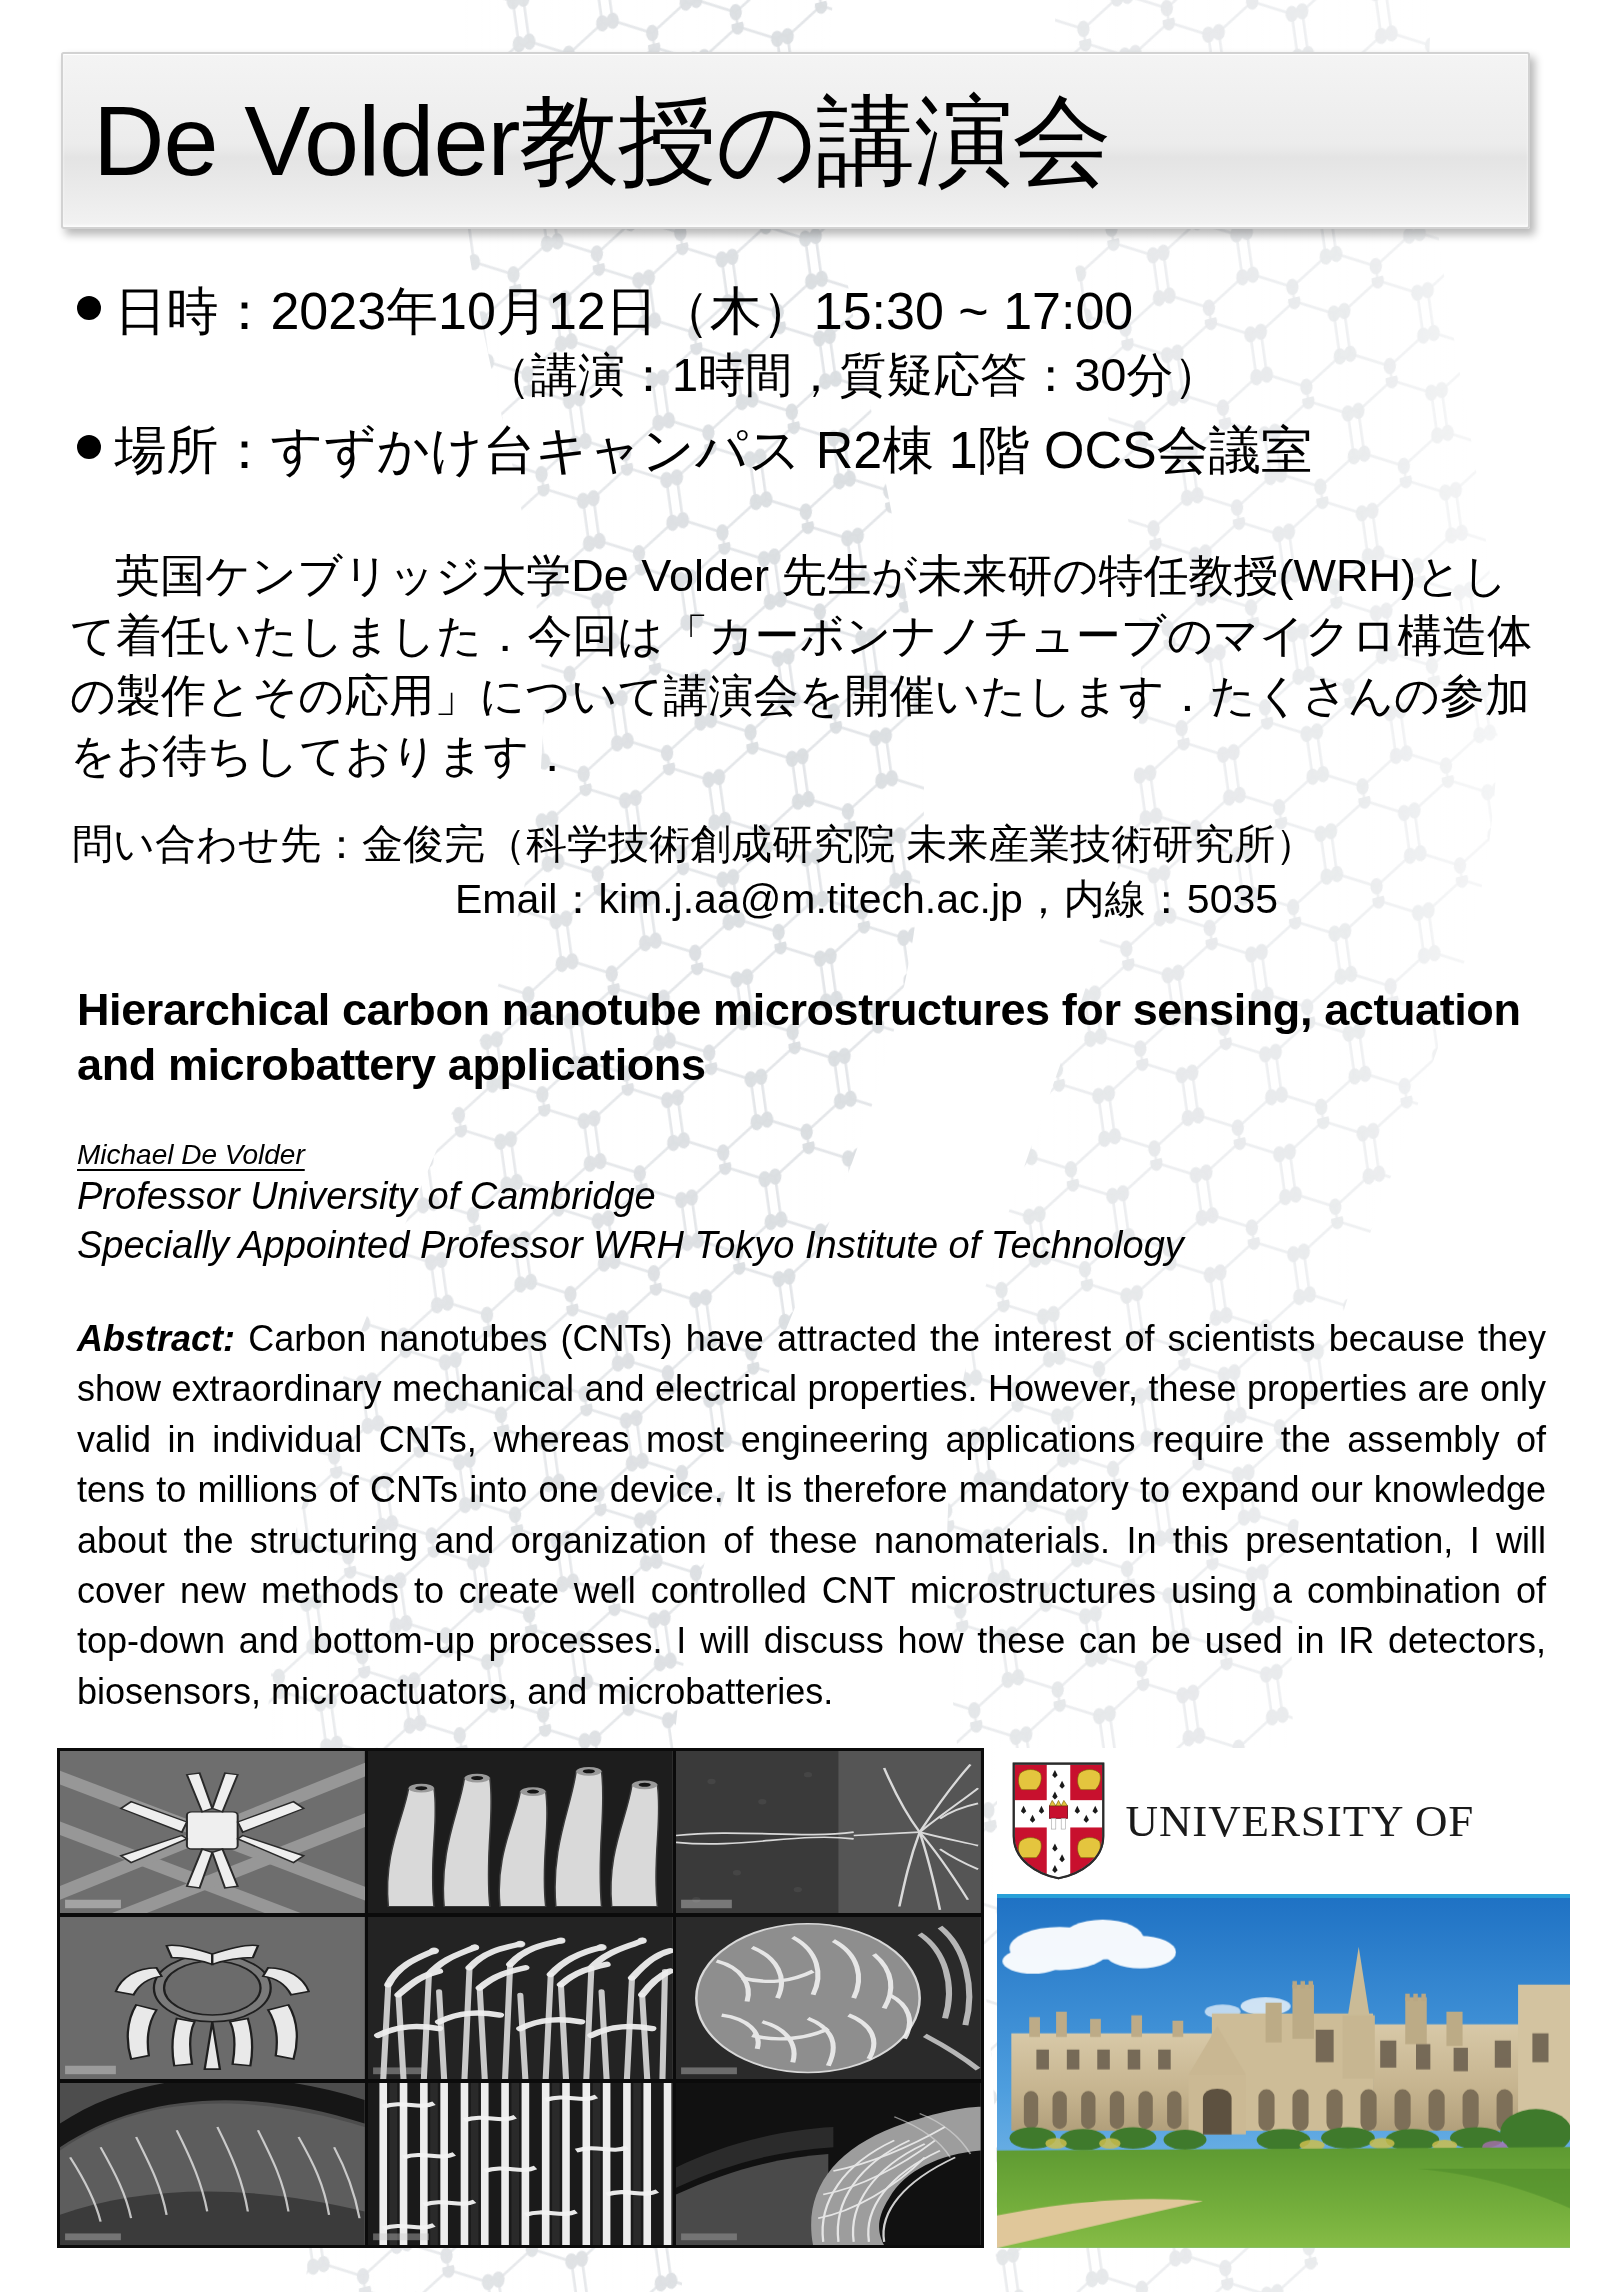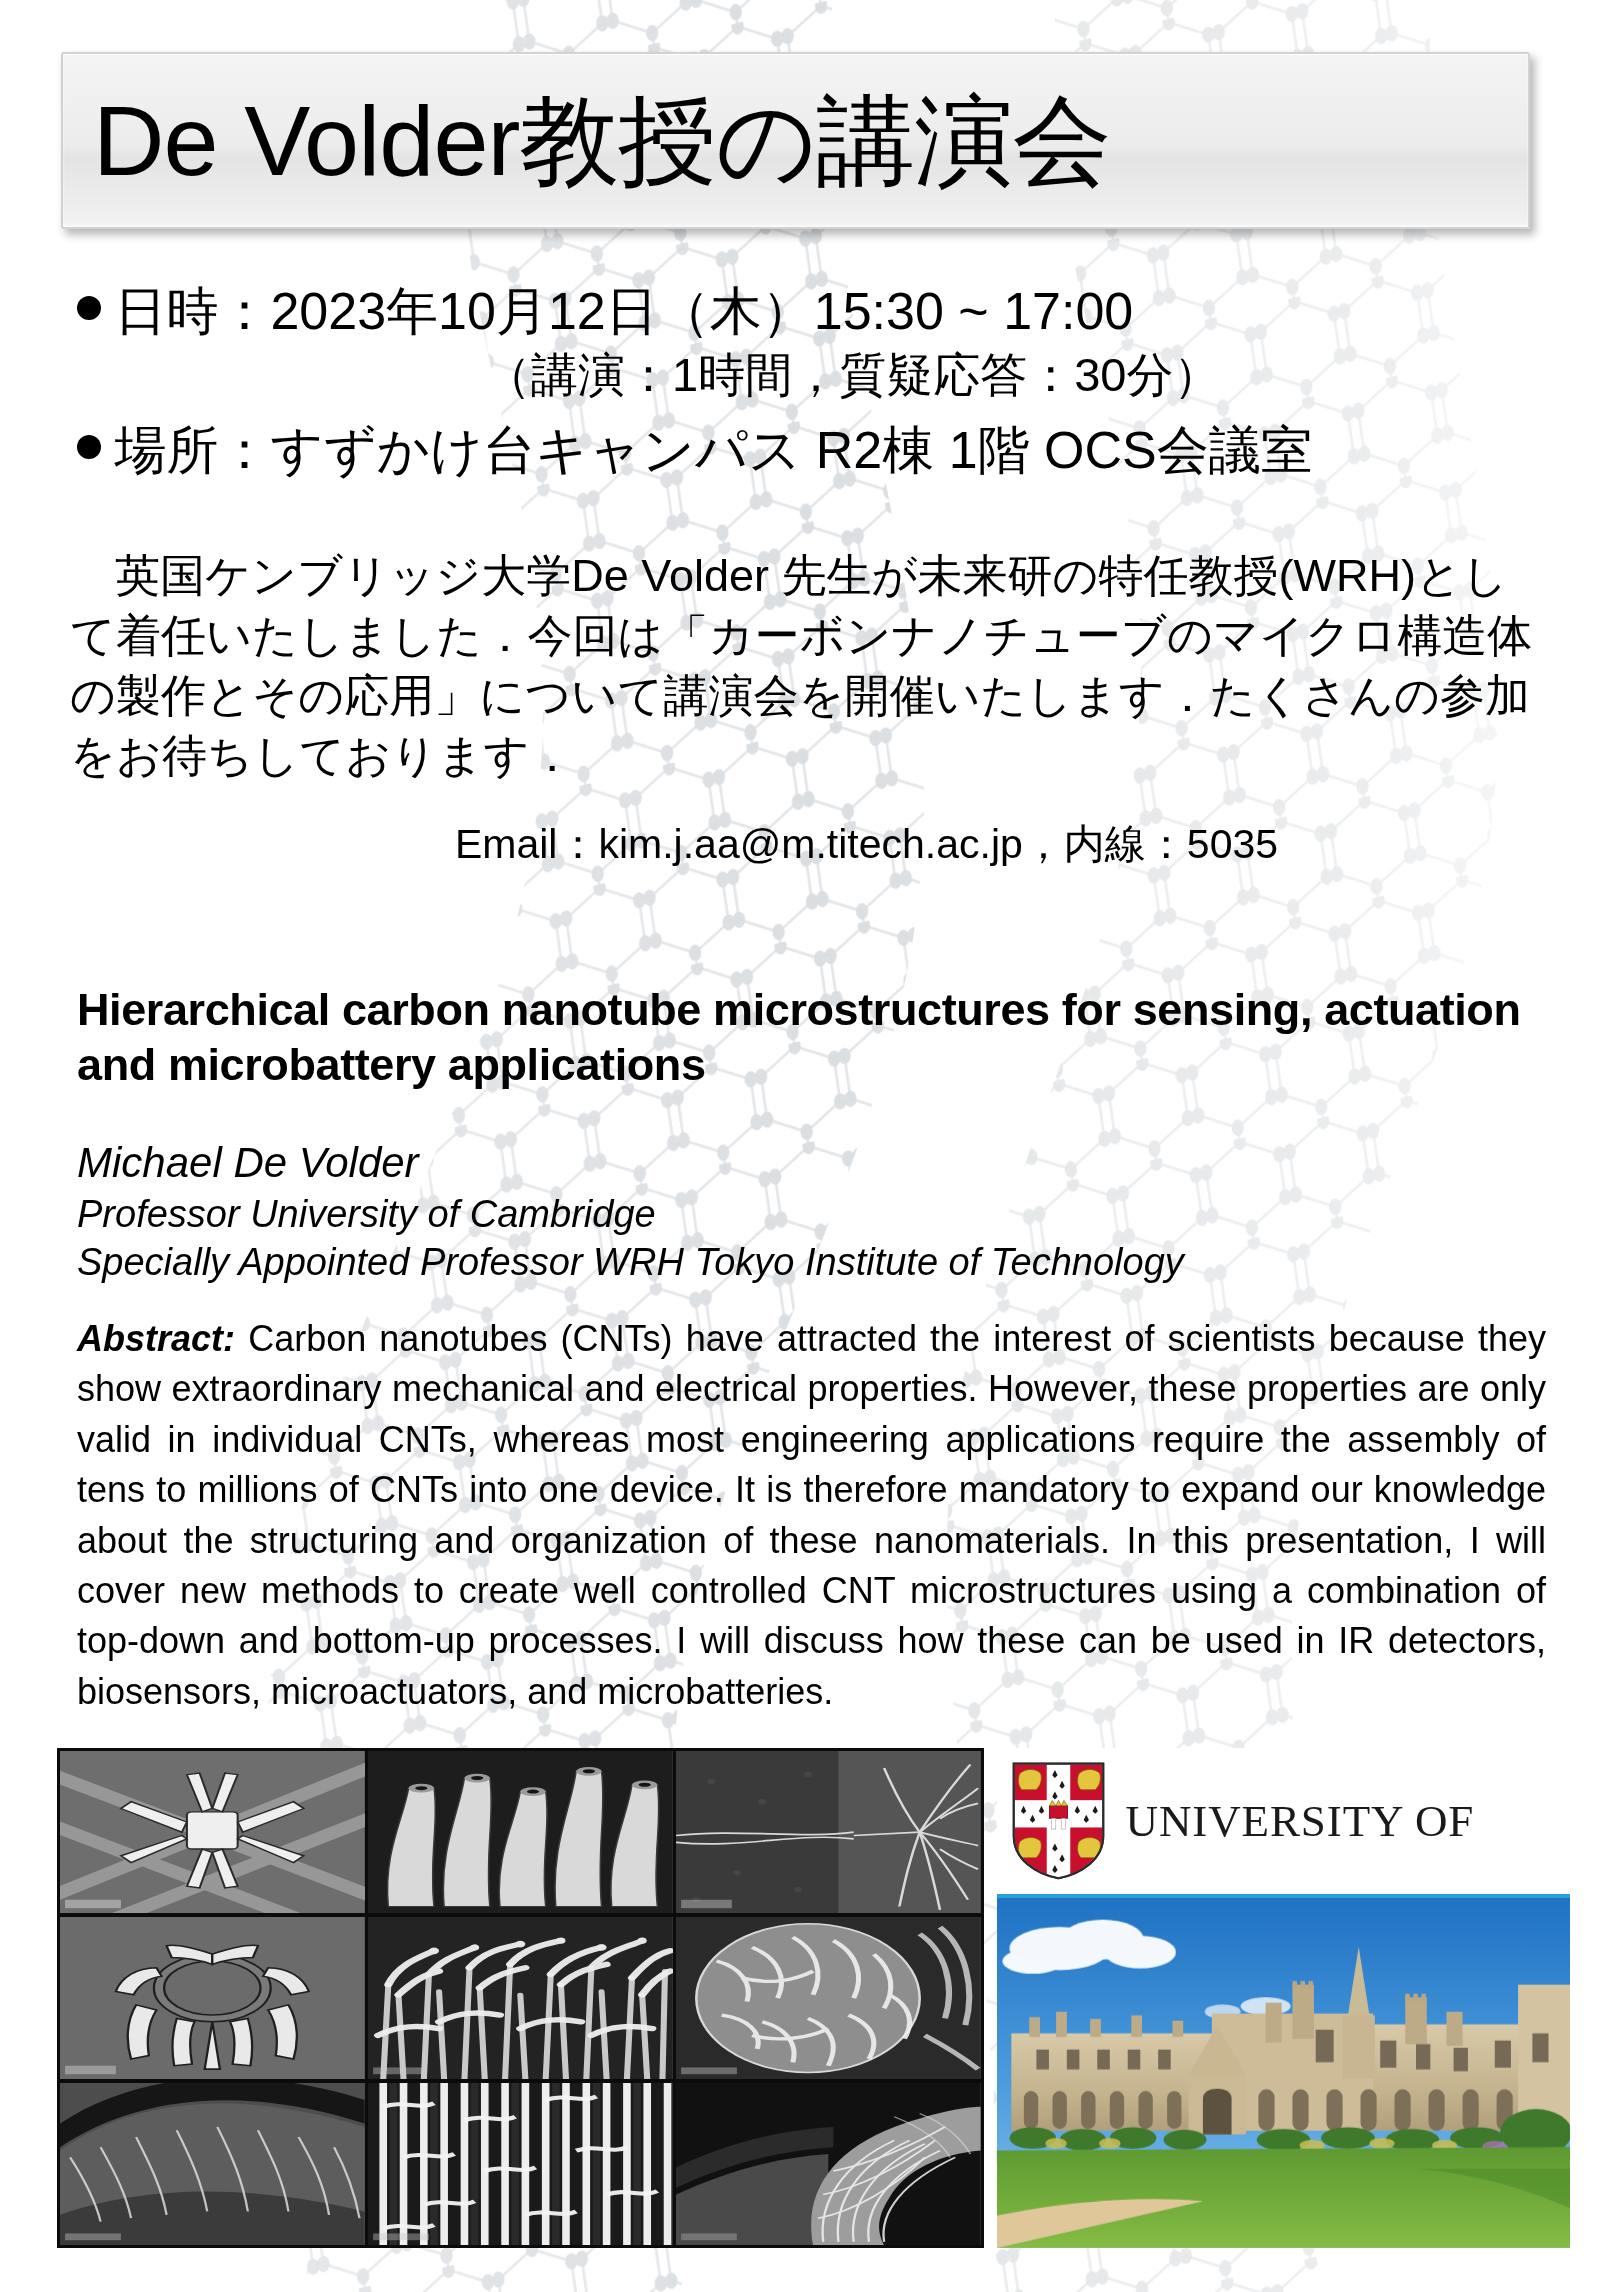--- a/index.html
+++ b/index.html
@@ -138,22 +138,23 @@
 
   
   .speaker {
     position: absolute;
     left: 77px;
     top: 1137px;
     width: 1469px;
     color: #000;
   }
   .speaker-name {
-    font-size: 42px;
+    font-size: 28px;
     font-style: italic;
+    text-decoration: underline;
     text-underline-offset: 5.4px;
     line-height: 1.25;
     display: inline-block;
   }
   .speaker-aff {
     font-size: 38px;
     font-style: italic;
     line-height: 1.28;
   }
 
@@ -308,20 +309,21 @@
       <div class="info-line venue-line">
         <span class="bullet-dot"></span>
         <span>場所：</span>
         <span>すずかけ台キャンパス R2棟 1階 OCS会議室</span>
       </div>
     </div>
 
     <div class="body-para">英国ケンブリッジ大学De Volder 先生が未来研の特任教授(WRH)として着任いたしました．今回は「カーボンナノチューブのマイクロ構造体の製作とその応用」について講演会を開催いたします．たくさんの参加をお待ちしております．</div>
 
     <div class="contact">
+      <div>問い合わせ先：金俊完（科学技術創成研究院 未来産業技術研究所）</div>
       <div class="contact-line2">Email：kim.j.aa@m.titech.ac.jp，内線：5035</div>
     </div>
 
     <div class="en-title">Hierarchical carbon nanotube microstructures for sensing, actuation and microbattery applications</div>
 
     <div class="speaker">
       <div><span class="speaker-name">Michael De Volder</span></div>
       <div class="speaker-aff">Professor University of Cambridge</div>
       <div class="speaker-aff">Specially Appointed Professor WRH Tokyo Institute of Technology</div>
     </div>

